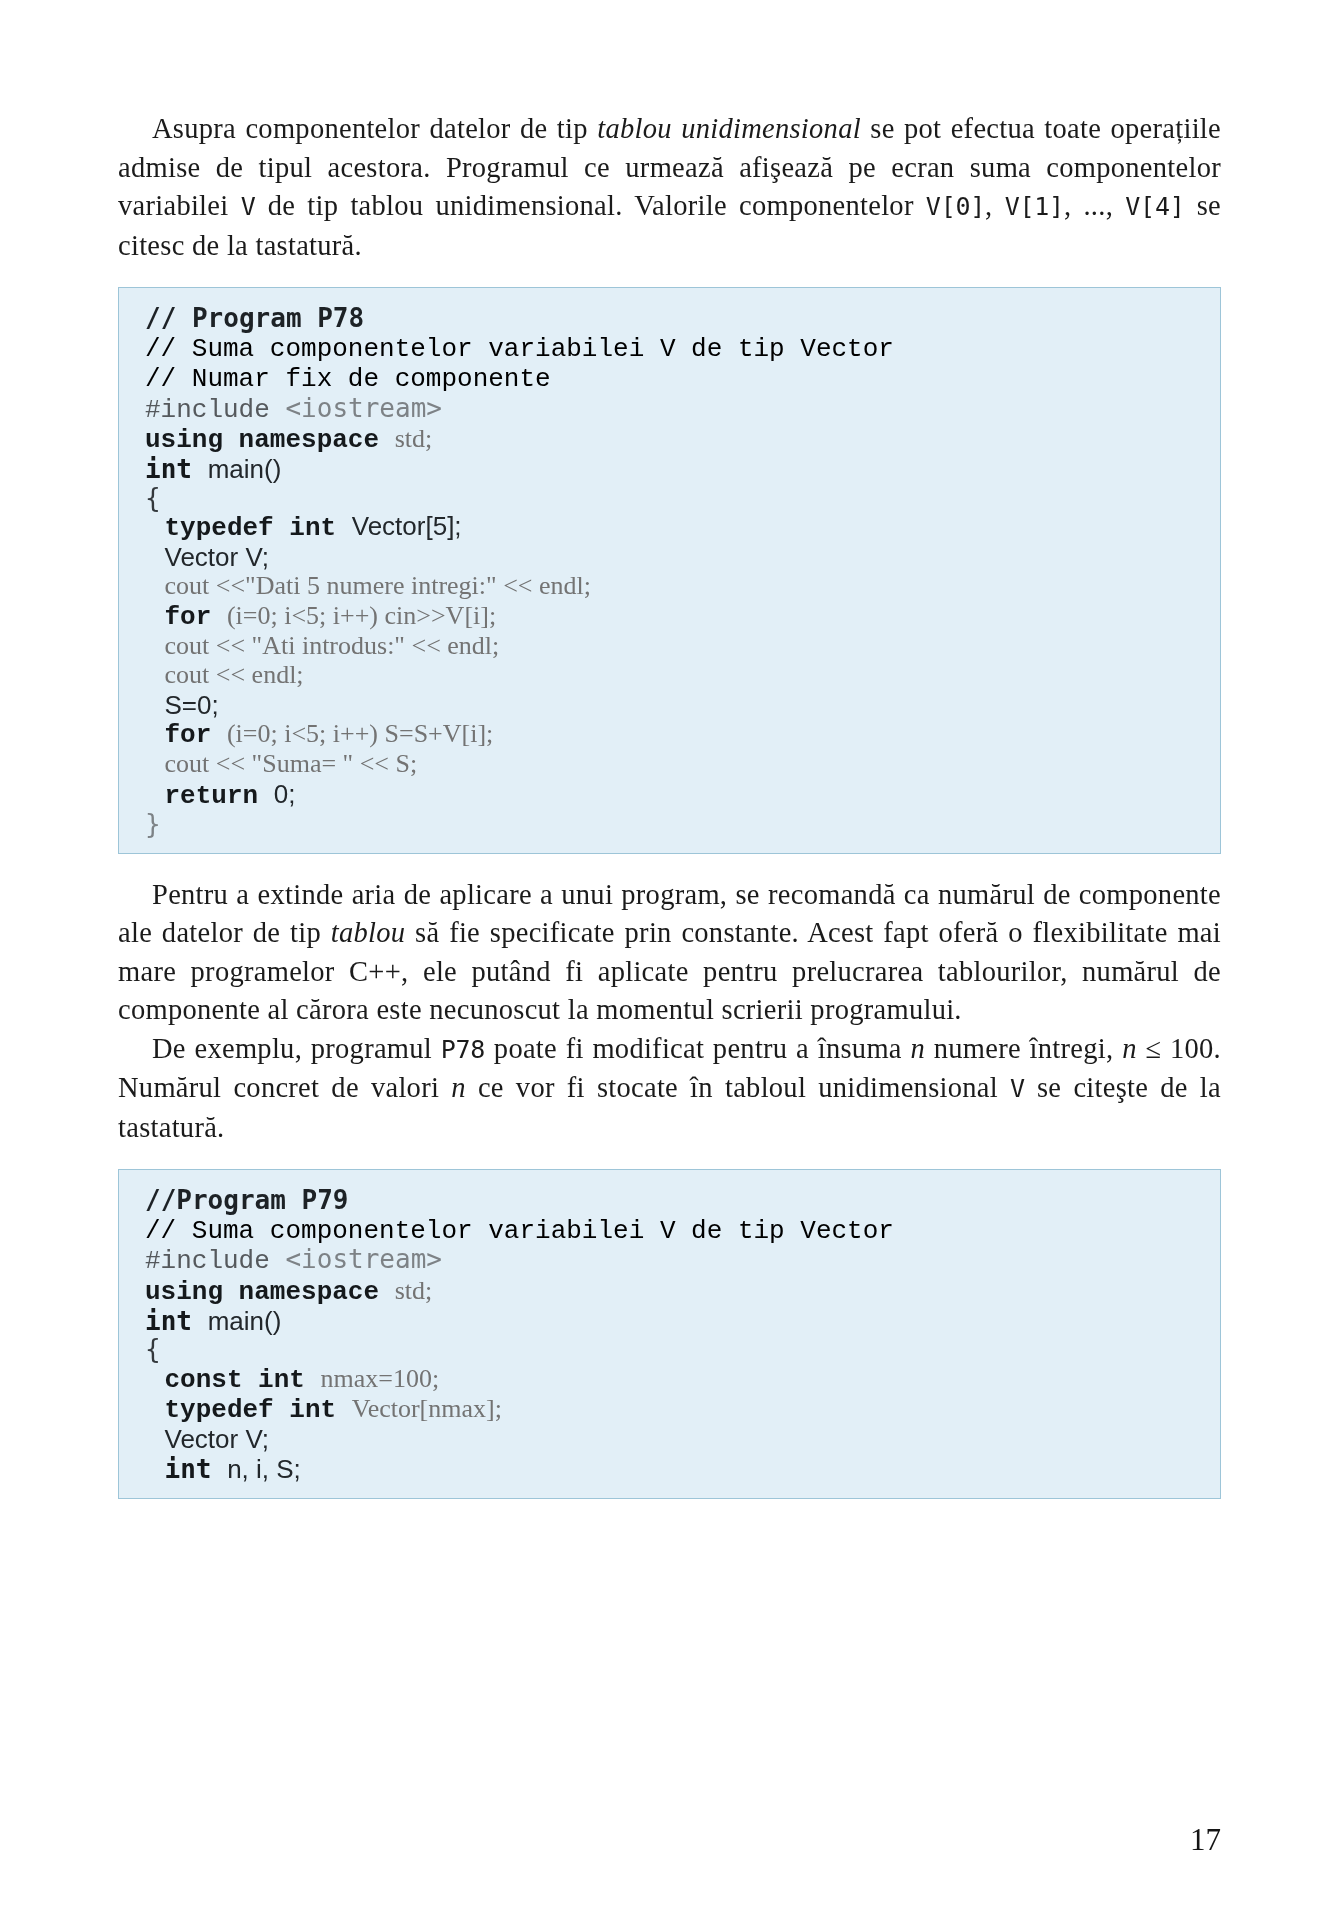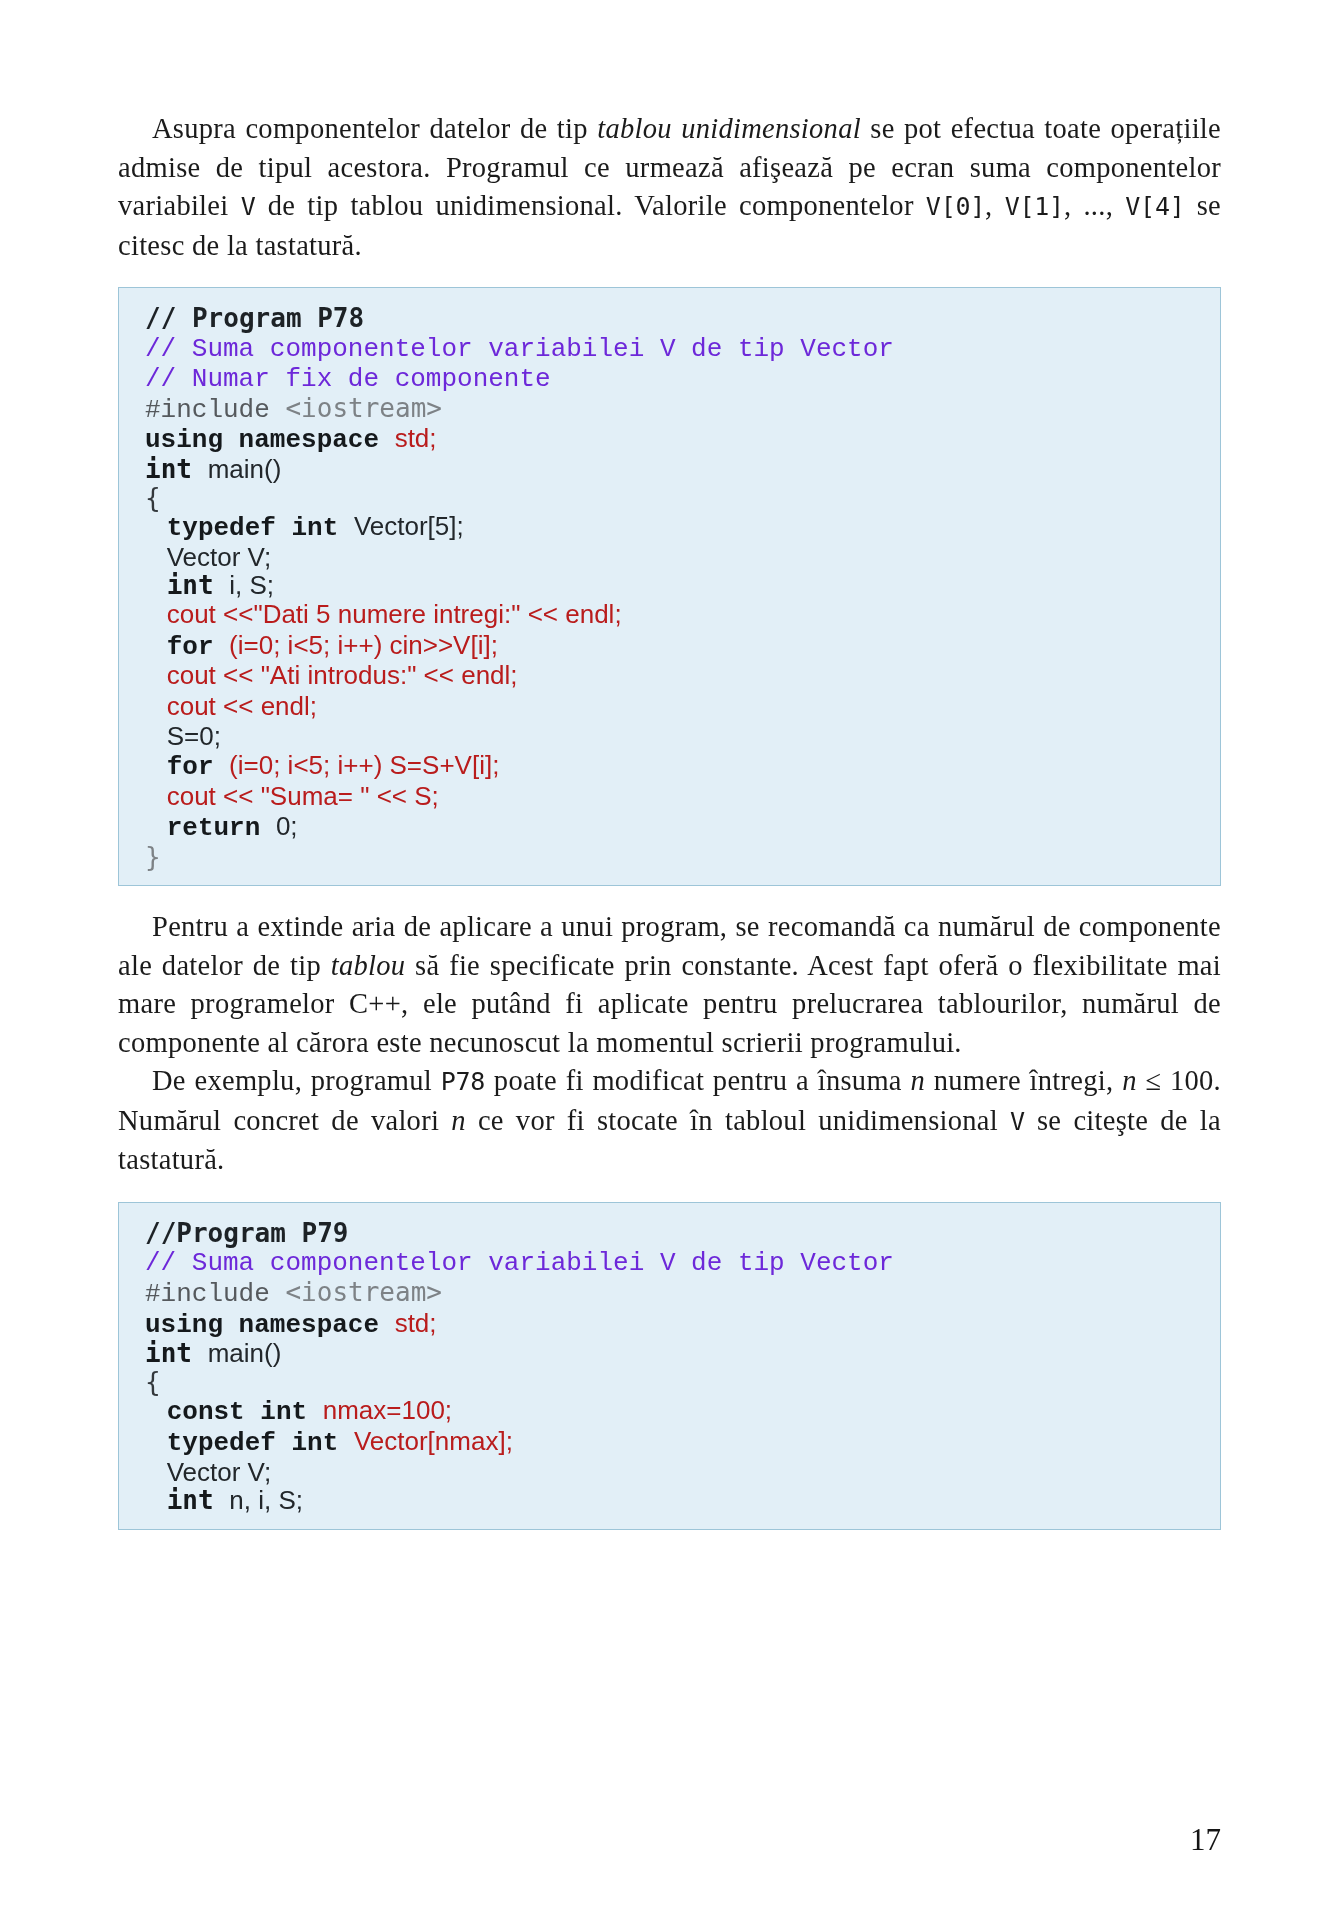--- a/index.html
+++ b/index.html
@@ -68,35 +68,35 @@
   .codeline .serifmono {
     font-family: "Liberation Mono", "DejaVu Sans Mono", monospace;
   }
   .cmt-strong {
     font-family: "DejaVu Sans Mono", monospace;
     font-weight: 700;
     color: #1d2226;
   }
   .cmt {
     font-family: "Liberation Mono", "DejaVu Sans Mono", monospace;
-    color: #6d28d9;
+    color: #000000;
   }
   .kw {
     font-family: "Liberation Mono", "DejaVu Sans Mono", monospace;
     font-weight: 700;
     color: #15191c;
   }
   .kw-sans {
     font-family: "DejaVu Sans Mono", monospace;
     font-weight: 700;
     color: #15191c;
   }
   .pln {
-    font-family: Liberation Sans, sans-serif;
-    color: #b91c1c;
+    font-family: Liberation Serif, serif;
+    color: #737373;
   }
   .pln-sans {
     font-family: Liberation Sans, sans-serif;
     color: #22272b;
   }
   .pre {
     font-family: "Liberation Mono", "DejaVu Sans Mono", monospace;
     color: #55595d;
   }
   .brace {
@@ -130,21 +130,20 @@
   <div class="codeblock">
     <div class="codeline"><span class="cmt-strong">// Program P78</span></div>
     <div class="codeline"><span class="cmt">// Suma componentelor variabilei V de tip Vector</span></div>
     <div class="codeline"><span class="cmt">// Numar fix de componente</span></div>
     <div class="codeline"><span class="pre">#include </span><span class="brace-lt">&lt;iostream&gt;</span></div>
     <div class="codeline"><span class="kw">using namespace </span><span class="pln">std;</span></div>
     <div class="codeline"><span class="kw-sans">int </span><span class="pln-sans">main()</span></div>
     <div class="codeline"><span class="brace">{</span></div>
     <div class="codeline"><span class="pln">   </span><span class="kw">typedef int </span><span class="pln-sans">Vector[5];</span></div>
     <div class="codeline"><span class="pln">   </span><span class="pln-sans">Vector V;</span></div>
-    <div class="codeline"><span class="pln">   </span><span class="kw-sans">int </span><span class="pln-sans">i, S;</span></div>
     <div class="codeline serifmono"><span class="pln">   cout &lt;&lt;"Dati 5 numere intregi:" &lt;&lt; endl;</span></div>
     <div class="codeline serifmono"><span class="pln">   </span><span class="kw">for </span><span class="pln">(i=0; i&lt;5; i++) cin&gt;&gt;V[i];</span></div>
     <div class="codeline serifmono"><span class="pln">   cout &lt;&lt; "Ati introdus:" &lt;&lt; endl;</span></div>
     <div class="codeline serifmono"><span class="pln">   cout &lt;&lt; endl;</span></div>
     <div class="codeline"><span class="pln">   </span><span class="pln-sans">S=0;</span></div>
     <div class="codeline serifmono"><span class="pln">   </span><span class="kw">for </span><span class="pln">(i=0; i&lt;5; i++) S=S+V[i];</span></div>
     <div class="codeline serifmono"><span class="pln">   cout &lt;&lt; "Suma= " &lt;&lt; S;</span></div>
     <div class="codeline"><span class="pln">   </span><span class="kw">return </span><span class="pln-sans">0;</span></div>
     <div class="codeline"><span class="brace-lt">}</span></div>
   </div>

